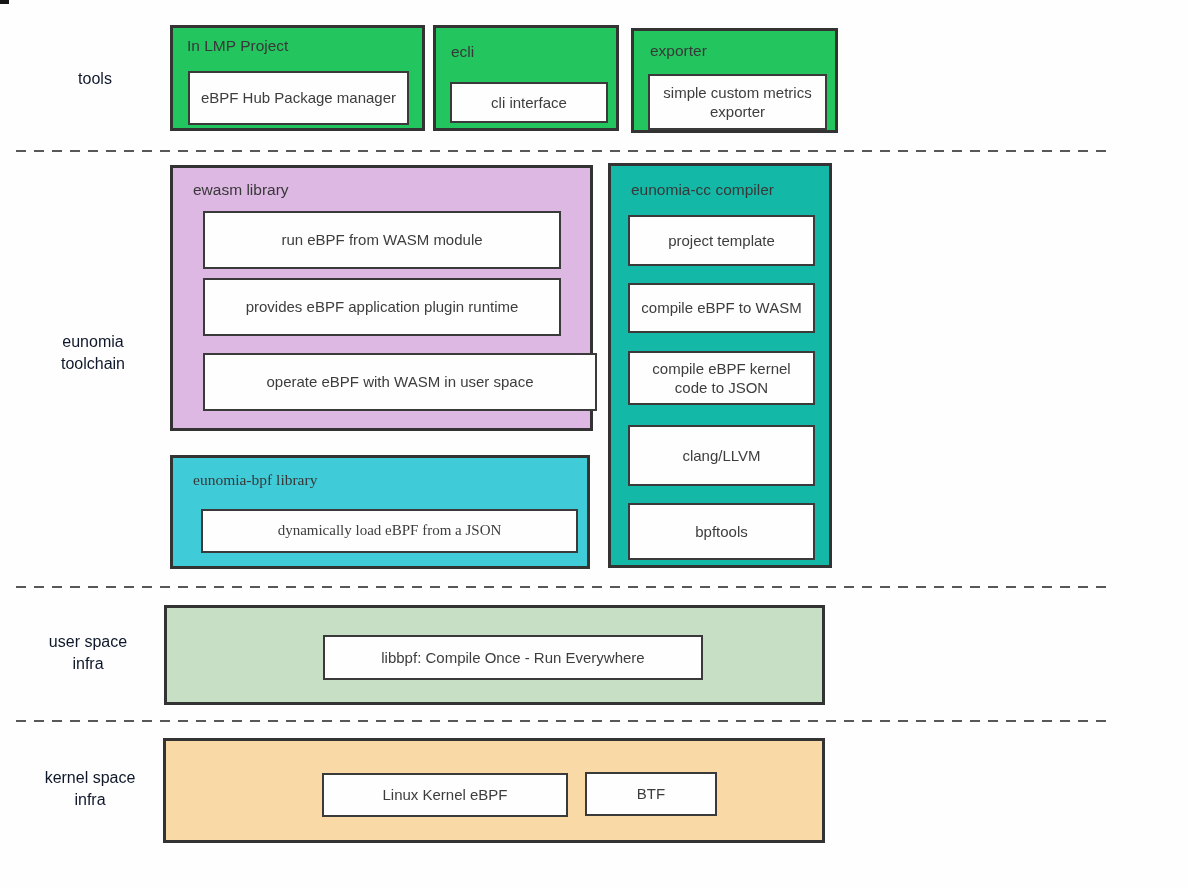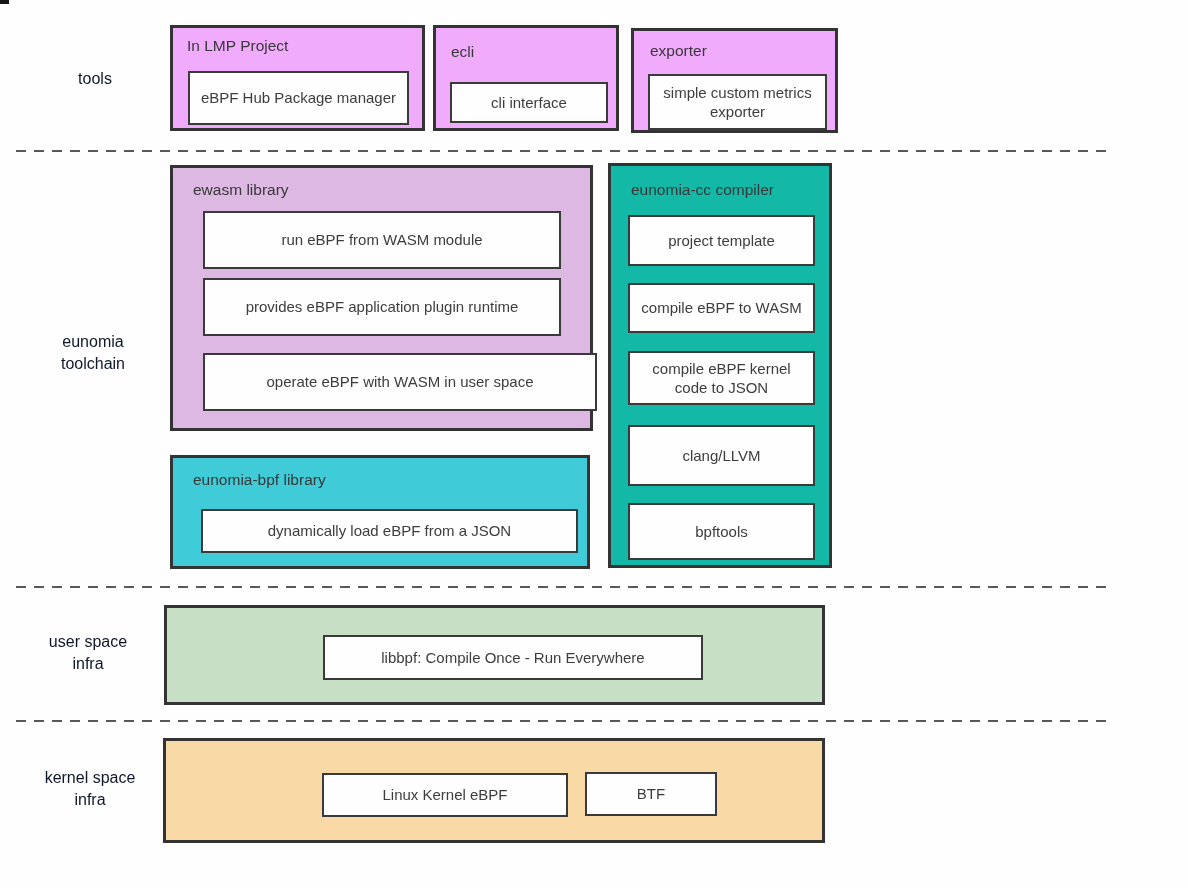--- a/index.html
+++ b/index.html
@@ -28,23 +28,23 @@
     position:absolute;
     border:3px solid #333333;
     box-sizing:border-box;
   }
   .group-title{
     position:absolute;
     font-size:15.5px;
     color:#383838;
     white-space:nowrap;
   }
-  .blue{background:#f0abfc;padding-left:41px;}
+  .blue{background:#22c55e;padding-left:41px;}
   .purple{background:#ddb8e3;}
-  .cyan{background:#40cbd8;}
+  .cyan{background:#40cbd8;font-family:Liberation Serif, serif;}
   .yellow{background:#14b8a6;padding-left:32px;}
   .green{background:#c6dfc5;}
   .orange{background:#f9d9a6;}
   
   .item{
     position:absolute;
     background:#fefefe;
     border:2px solid #3a3a3a;
     box-sizing:border-box;
     display:flex;

